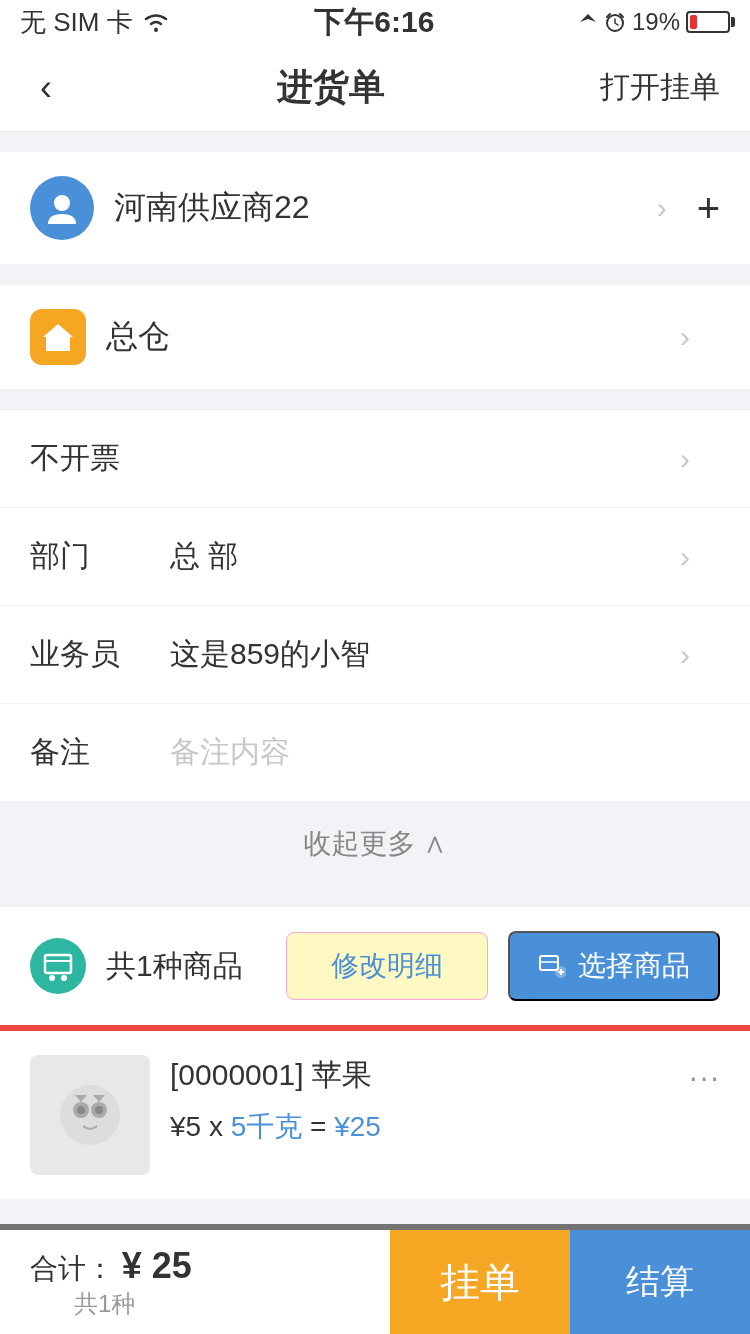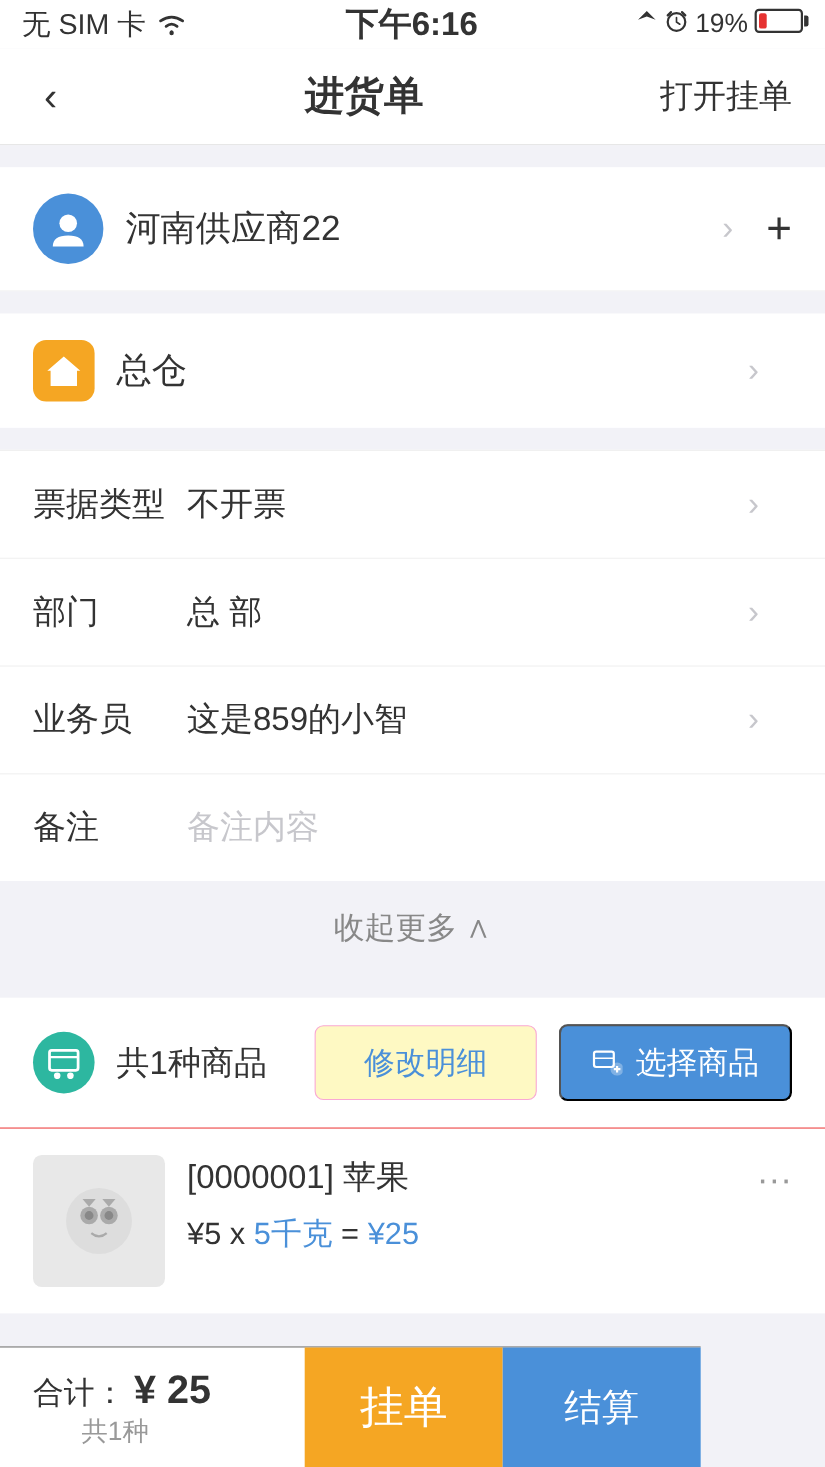--- a/index.html
+++ b/index.html
@@ -19,21 +19,21 @@
       background: #fff;
       display: flex;
       align-items: center;
       justify-content: space-between;
       padding: 4px 20px;
       font-size: 26px;
       font-weight: 500;
     }
     .status-left { display: flex; align-items: center; gap: 8px; }
     .status-center { font-size: 30px; font-weight: 600; }
-    .status-right { display: flex; align-items: flex-start; gap: 6px; font-size: 24px; }
+    .status-right { display: flex; align-items: center; gap: 6px; font-size: 24px; }
     .battery-icon {
       display: inline-flex; align-items: center;
       width: 44px; height: 22px; border: 2px solid #333; border-radius: 4px; padding: 2px; position: relative;
     }
     .battery-icon::after {
       content: ''; position: absolute; right: -7px; top: 50%; transform: translateY(-50%);
       width: 4px; height: 10px; background: #333; border-radius: 0 2px 2px 0;
     }
     .battery-fill { height: 100%; width: 20%; background: #e63231; border-radius: 2px; }
 
@@ -144,42 +144,42 @@
       padding: 14px 28px; border-radius: 8px; font-size: 28px; cursor: pointer;
       display: flex; align-items: center; gap: 12px; white-space: nowrap;
     }
 
     
     .product-item {
       display: flex;
       align-items: flex-start;
       padding: 24px 30px;
       background: #fff;
-      border-top: 1px solid #ef4444;
+      border-top: 6px solid #ef4444;
       gap: 20px;
     }
     .product-thumb {
       width: 120px; height: 120px; background: #e8e8e8; border-radius: 8px;
       display: flex; align-items: center; justify-content: center;
       flex-shrink: 0;
     }
     .product-info { flex: 1; }
     .product-name { font-size: 30px; color: #333; margin-bottom: 12px; }
     .product-price { font-size: 28px; color: #333; }
     .price-highlight { color: #4a90d9; }
     .product-more { color: #999; font-size: 32px; cursor: pointer; align-self: flex-start; padding: 4px 0; }
 
     
     .bottom-bar {
       position: fixed;
-      bottom: 0; left: 0; width: 637px;
+      bottom: 0; left: 0; width: 750px;
       height: 110px;
       display: flex;
       background: #fff;
-      border-top: 1px solid #737373;
+      border-top: 6px solid #737373;
     }
     .total-section {
       flex: 1;
       display: flex;
       flex-direction: column;
       justify-content: center;
       padding: 0 30px;
     }
     .btn-hang {
       width: 180px; background: #f5a623; color: #fff;
@@ -262,21 +262,20 @@
     </div>
     <span class="warehouse-name">总仓</span>
     <span class="chevron-right">›</span>
   </div>
 </div>
 
 <div class="section-gap"></div>
 
 <div class="card-section">
   <div class="form-row">
-    <span class="form-label">票据类型</span>
     <span class="form-value">不开票</span>
     <span class="chevron-right">›</span>
   </div>
   <div class="form-row">
     <span class="form-label">部门</span>
     <span class="form-value">总 部</span>
     <span class="chevron-right">›</span>
   </div>
   <div class="form-row">
     <span class="form-label">业务员</span>

